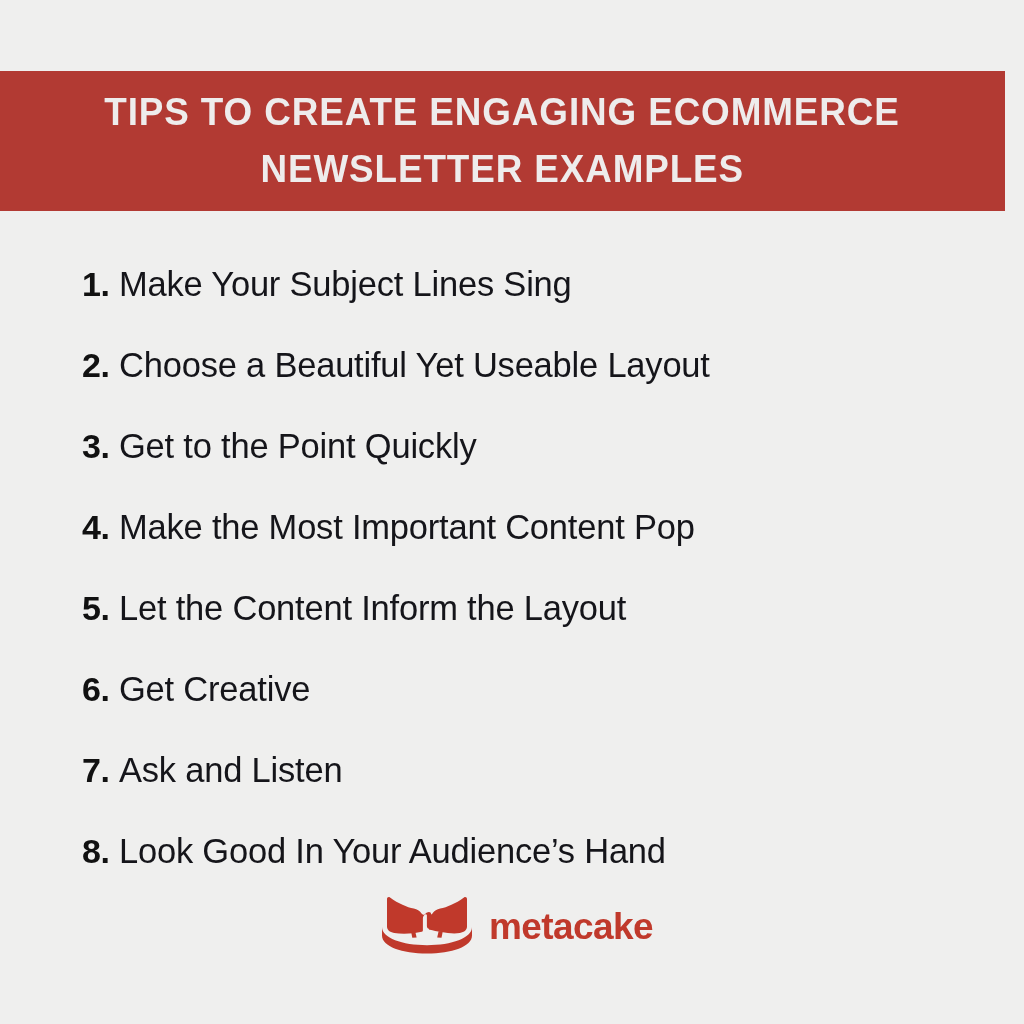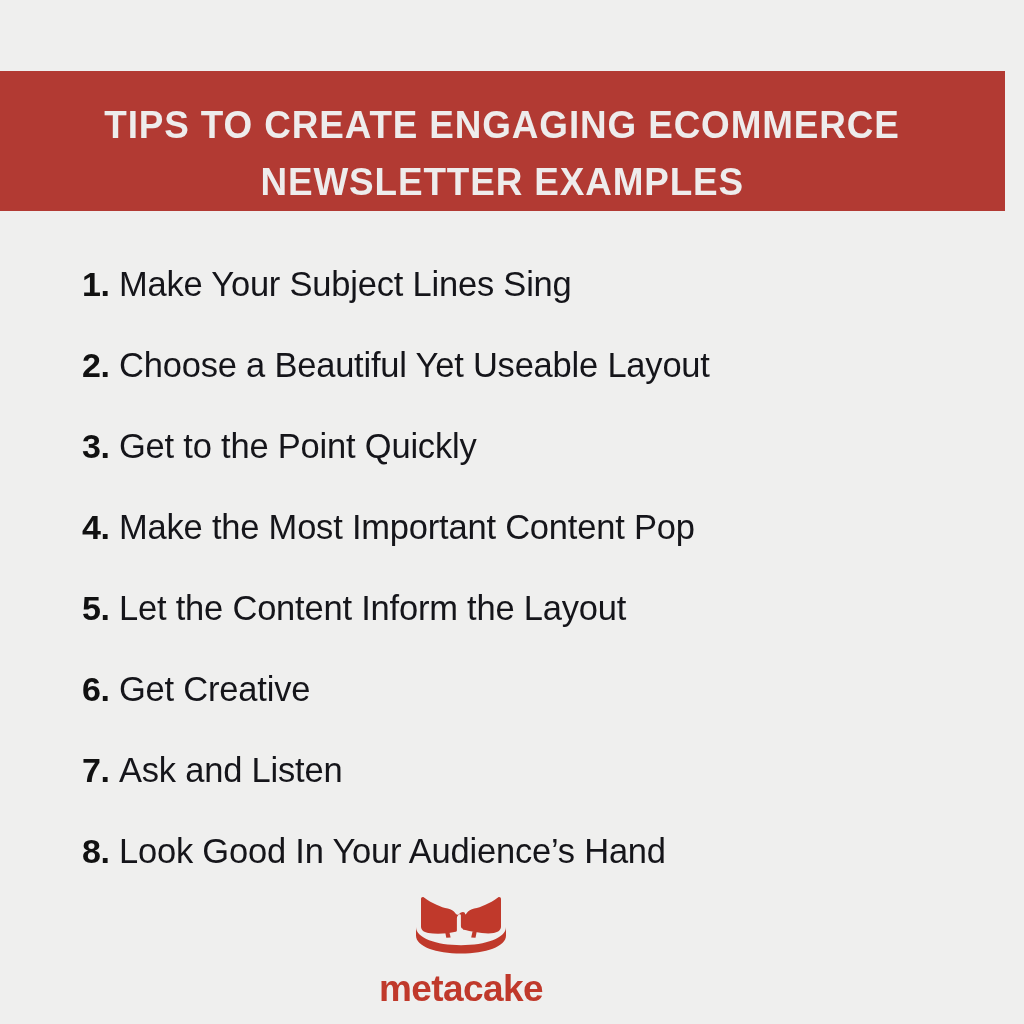--- a/index.html
+++ b/index.html
@@ -26,21 +26,21 @@
   .banner {
     position: absolute;
     left: 0;
     top: 71px;
     width: 1005px;
     height: 140px;
     background: #b23a33;
     display: flex;
     flex-direction: column;
     align-items: center;
-    justify-content: flex-end;
+    justify-content: center;
     box-sizing: border-box;
     padding: 0 13px;
   }
   .banner-line {
     color: #eeecec;
     font-family: "Liberation Sans", sans-serif;
     font-weight: 700;
     font-size: 38px;
     letter-spacing: 0.9px;
     line-height: 57px;
@@ -82,21 +82,20 @@
   }
 
   
   .logo {
     position: absolute;
     left: 379px;
     top: 895px;
     display: flex;
     align-items: center;
     gap: 14px;
-    flex-direction: column;
   }
   .logo-mark {
     width: 96px;
     height: 60px;
     display: block;
   }
   .logo-word {
     font-family: "Liberation Sans", sans-serif;
     font-weight: 700;
     font-size: 37px;

